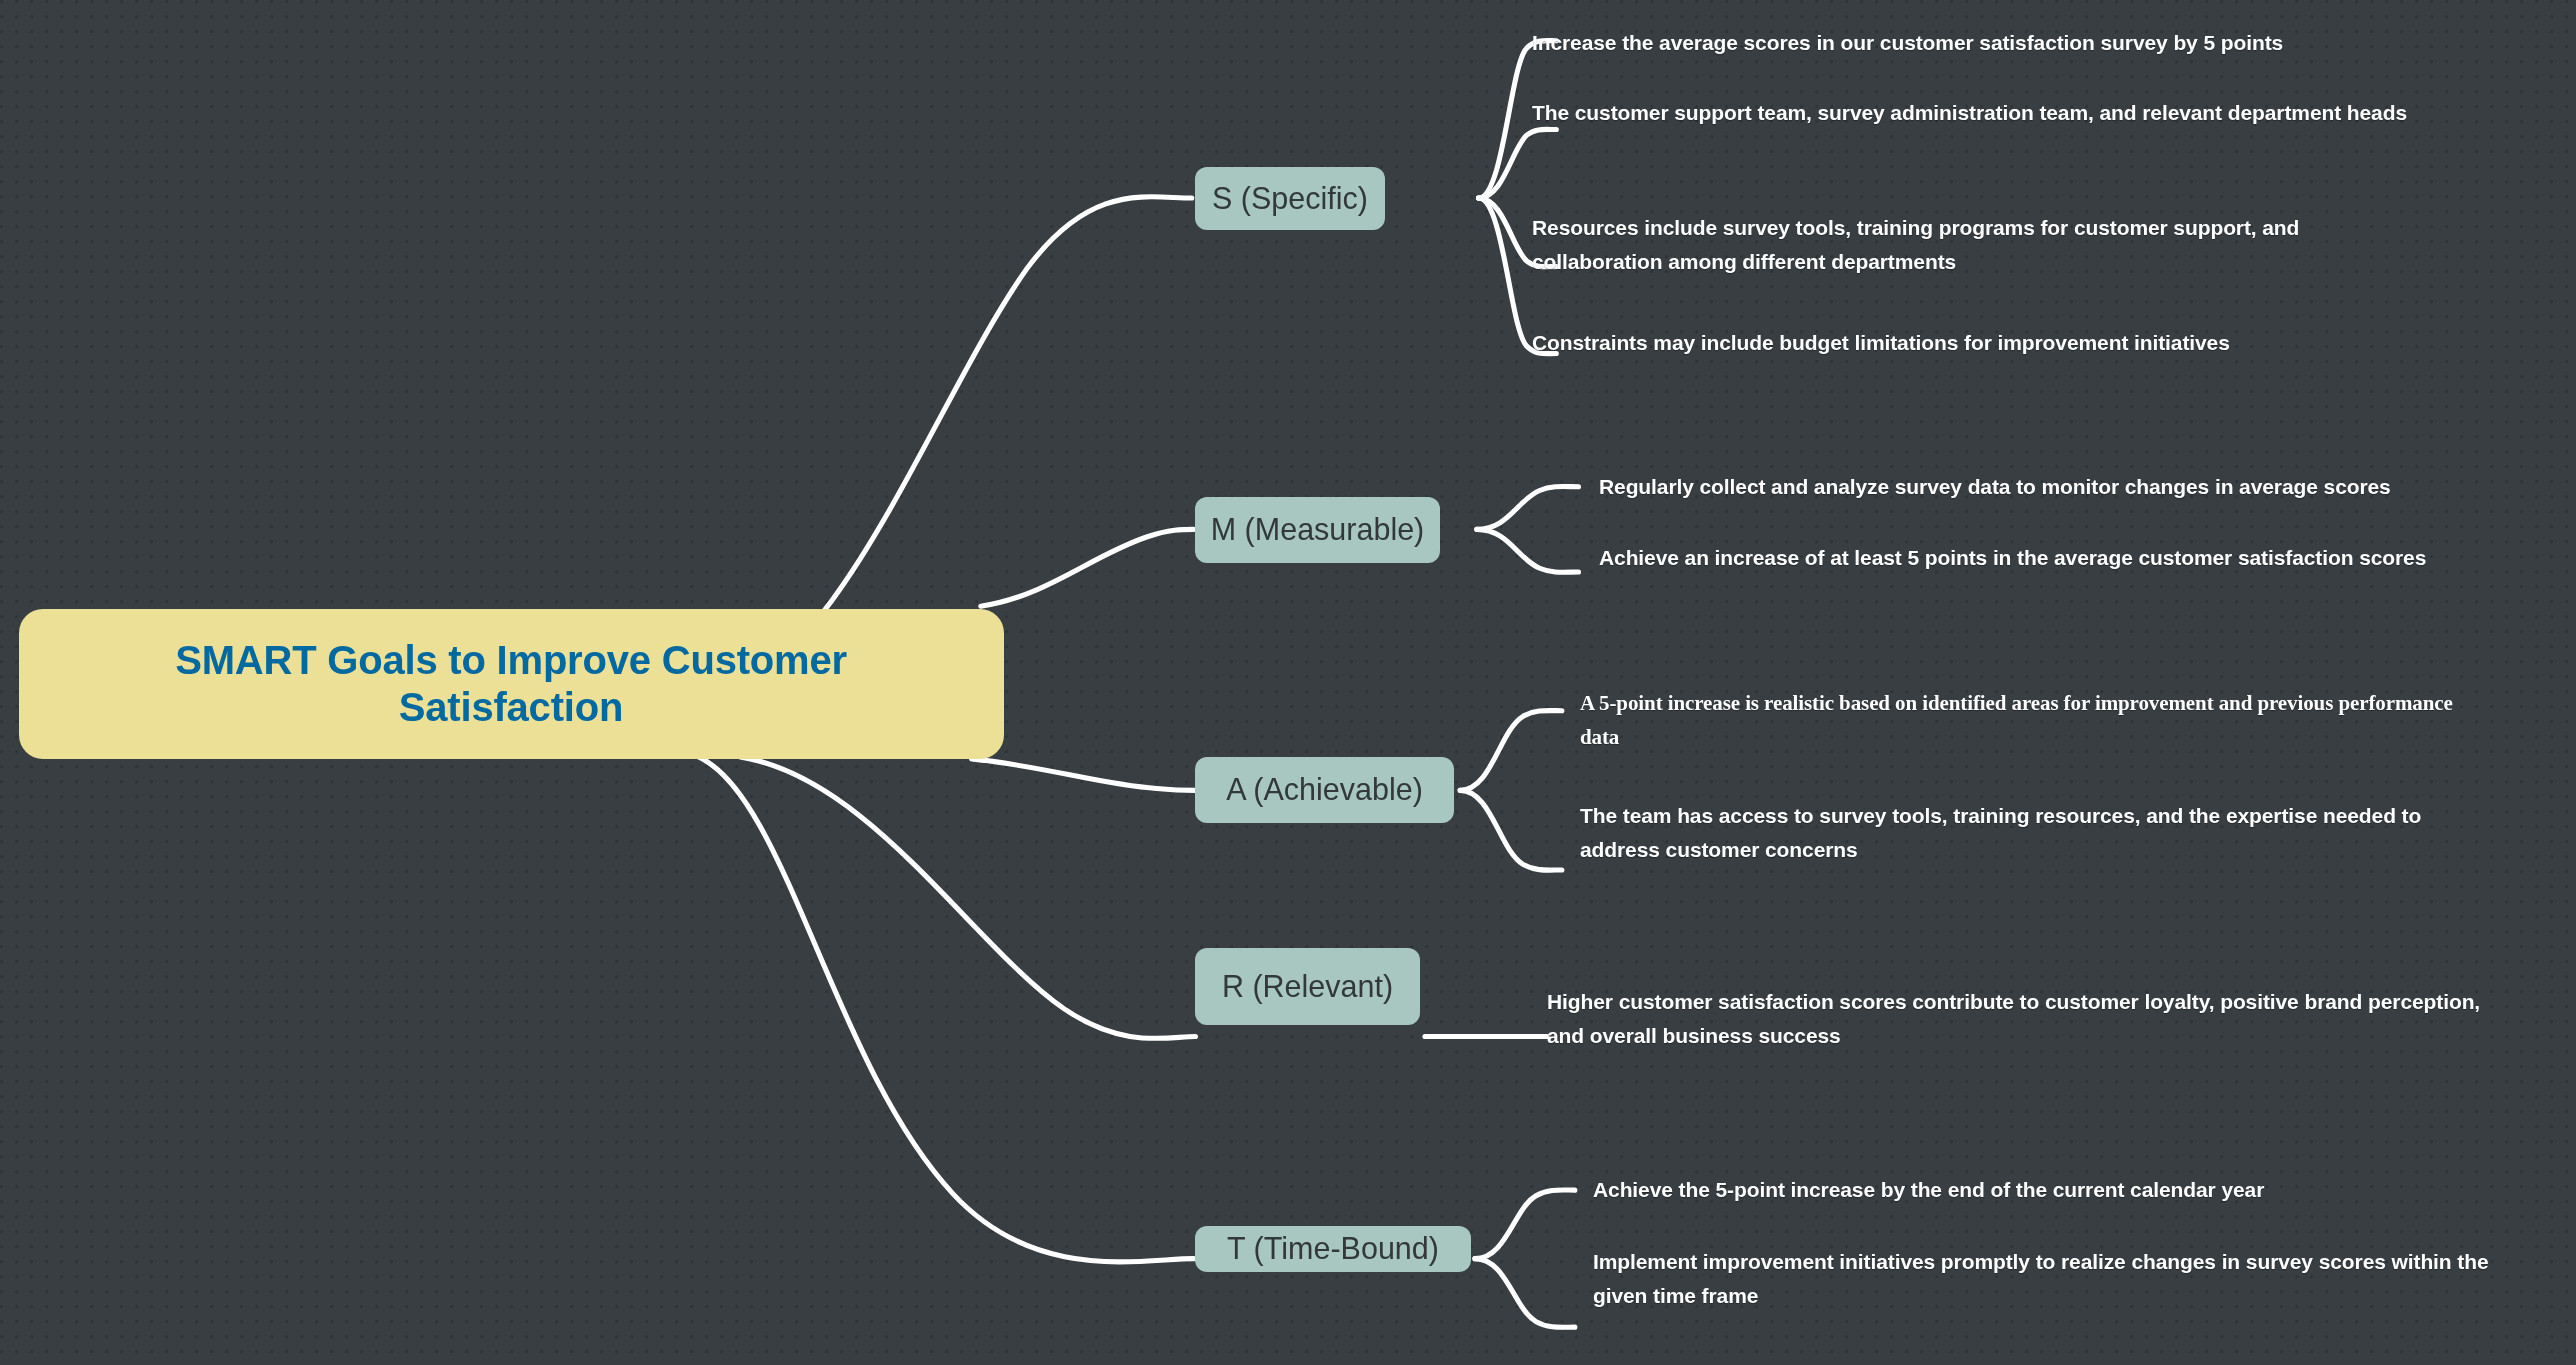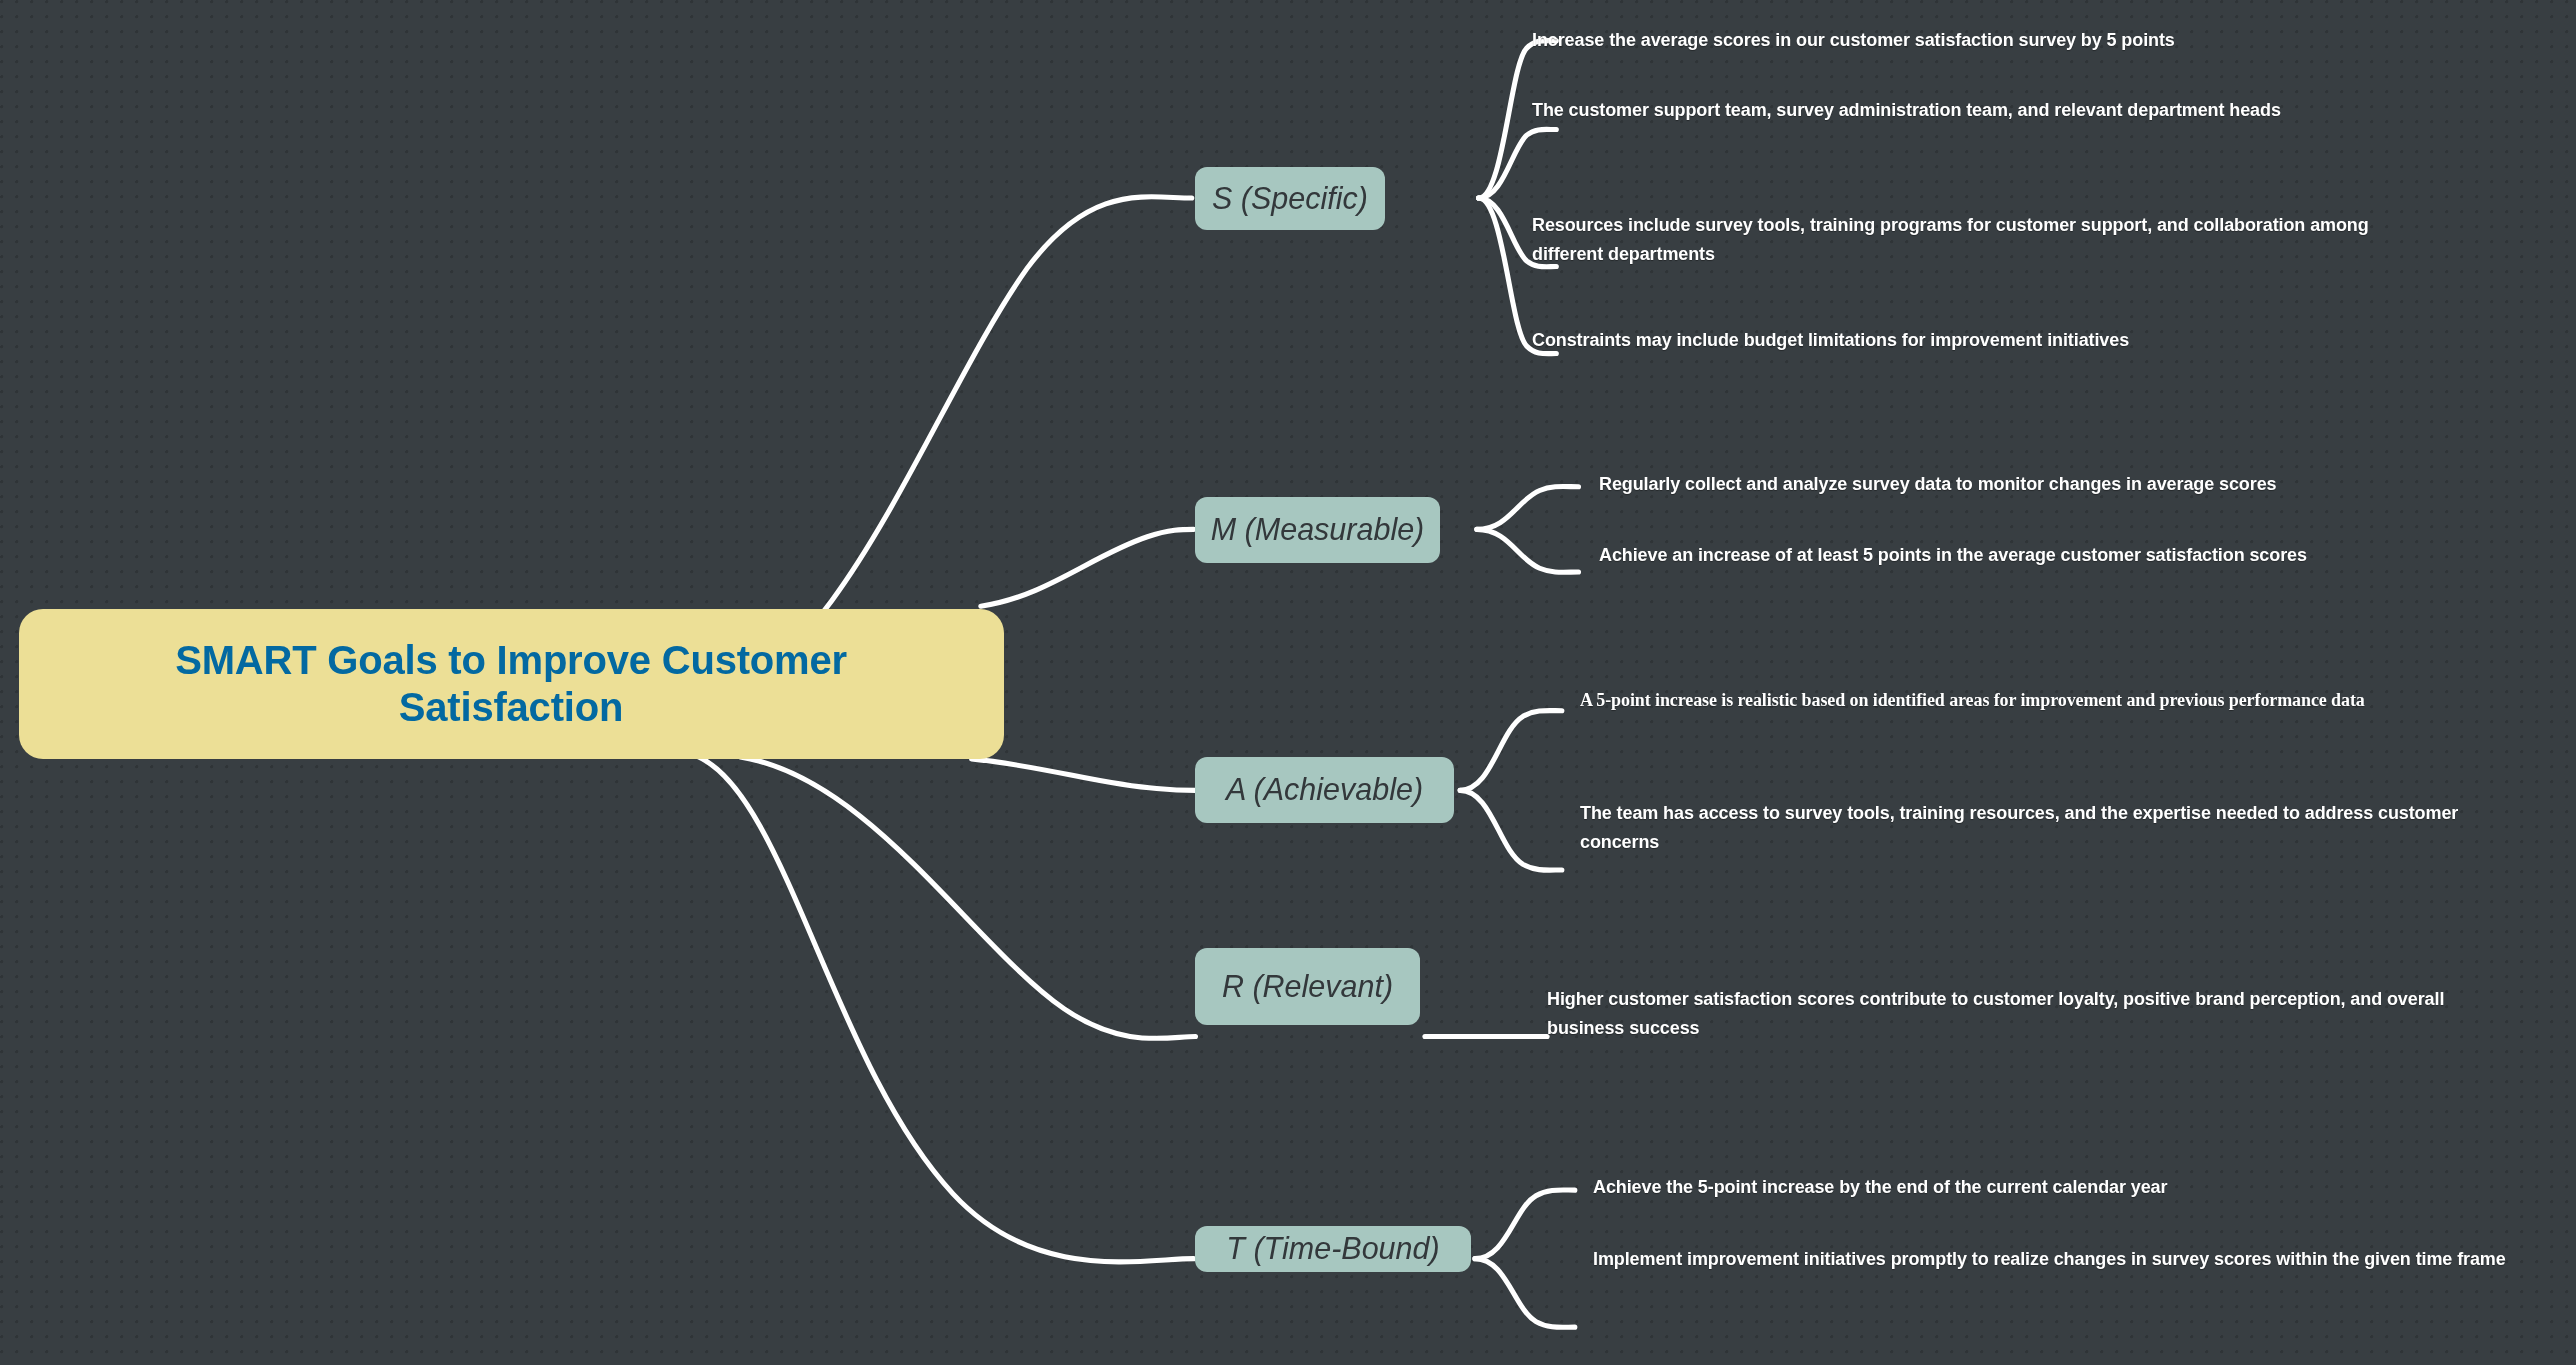--- a/index.html
+++ b/index.html
@@ -46,27 +46,26 @@
   }
   .branch-node {
     background: #a7c7c0;
     border-radius: 12px;
     color: #33383b;
     font-size: 30.5px;
     font-weight: normal;
     line-height: 1.1;
     padding: 5.6px 16.7px;
     white-space: nowrap;
-    font-style: italic;
   }
   .leaf {
     position: absolute;
     color: #ffffff;
     font-weight: bold;
-    font-size: 18px;
+    font-size: 21px;
     line-height: 1.62;
     letter-spacing: -0.1px;
     text-shadow: 0 0.9px 0.9px rgba(0,0,0,0.35);
   }
 </style>
 </head>
 <body>
 
 <div id="canvas">
 

